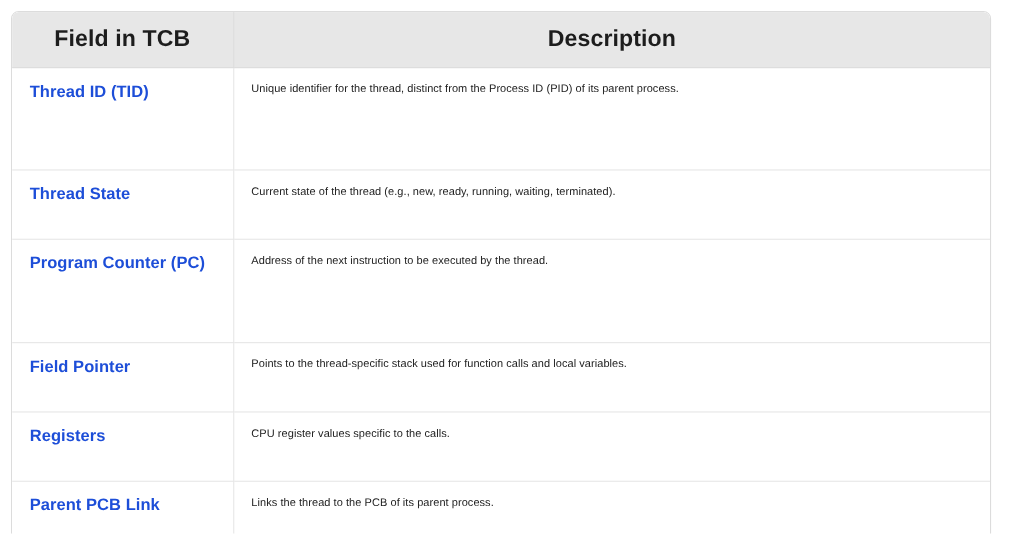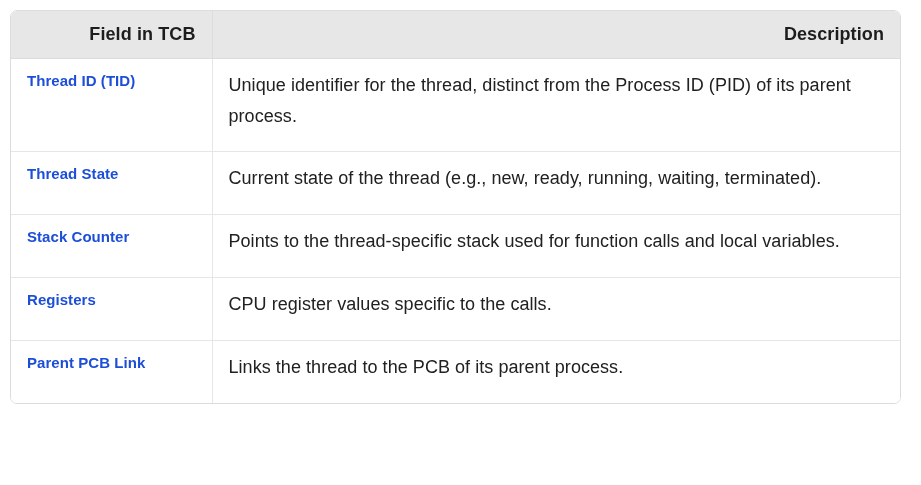--- a/index.html
+++ b/index.html
@@ -42,22 +42,22 @@
   }
 
   table.tcb-table col.col-field { width: 201px; }
   table.tcb-table col.col-desc  { width: auto; }
 
   thead tr {
     background: #e7e7e7;
   }
 
   thead th {
-    text-align: right;
-    font-size: 18px;
+    text-align: center;
+    font-size: 21px;
     font-weight: 600;
     color: #1d1d1d;
     padding: 13px 16px 13px 16px;
     border-bottom: 1px solid #dcdcdc;
     vertical-align: middle;
     letter-spacing: 0.1px;
   }
   thead th.th-field {
     border-right: 1px solid #dcdcdc;
   }
@@ -75,21 +75,21 @@
   td.cell-field {
     font-size: 15px;
     font-weight: 700;
     padding: 11px 14px 11px 16px;
     border-right: 1px solid #e6e6e6;
     line-height: 1.52;
     letter-spacing: 0.05px;
   }
 
   td.cell-desc {
-    font-size: 18px;
+    font-size: 10px;
     font-weight: 400;
     padding: 11px 20px 11px 16px;
     line-height: 1.70;
     color: #212121;
     letter-spacing: 0.05px;
   }
 
   
   tr[data-row="0"] td { height: 70px; }
   tr[data-row="1"] td { height: 40px; }
@@ -116,22 +116,26 @@
       </thead>
       <tbody>
         <tr data-row="0">
           <td class="cell-field">Thread ID (TID)</td>
           <td class="cell-desc">Unique identifier for the thread, distinct from the Process ID (PID) of its parent process.</td>
         </tr>
         <tr data-row="1">
           <td class="cell-field">Thread State</td>
           <td class="cell-desc">Current state of the thread (e.g., new, ready, running, waiting, terminated).</td>
         </tr>
+        <tr data-row="2">
+          <td class="cell-field">Program Counter (PC)</td>
+          <td class="cell-desc">Address of the next instruction to be executed by the thread.</td>
+        </tr>
         <tr data-row="3">
-          <td class="cell-field">Stack Counter</td>
+          <td class="cell-field">Field Pointer</td>
           <td class="cell-desc">Points to the thread-specific stack used for function calls and local variables.</td>
         </tr>
         <tr data-row="4">
           <td class="cell-field">Registers</td>
           <td class="cell-desc">CPU register values specific to the calls.</td>
         </tr>
         <tr data-row="5">
           <td class="cell-field">Parent PCB Link</td>
           <td class="cell-desc">Links the thread to the PCB of its parent process.</td>
         </tr>

